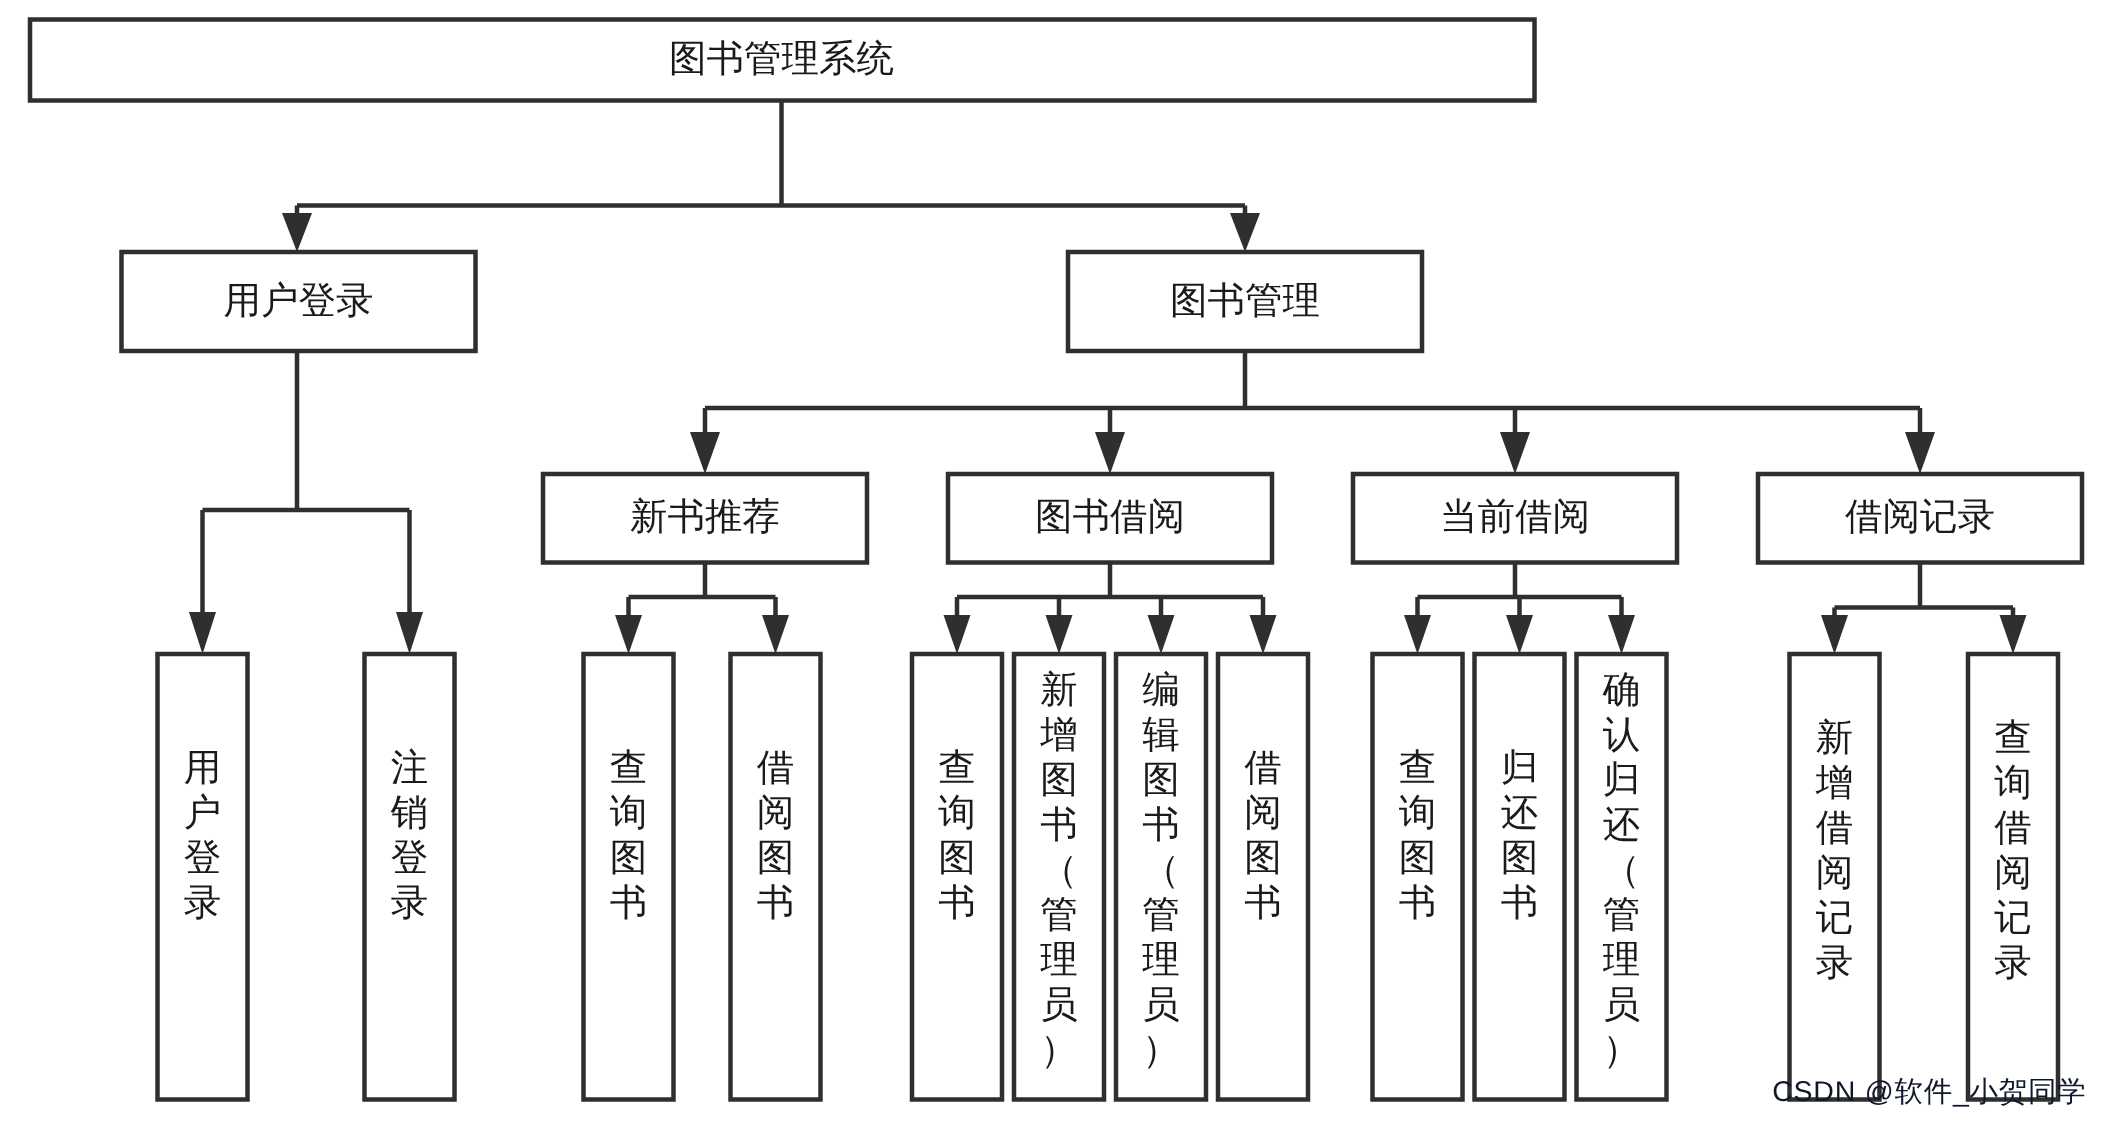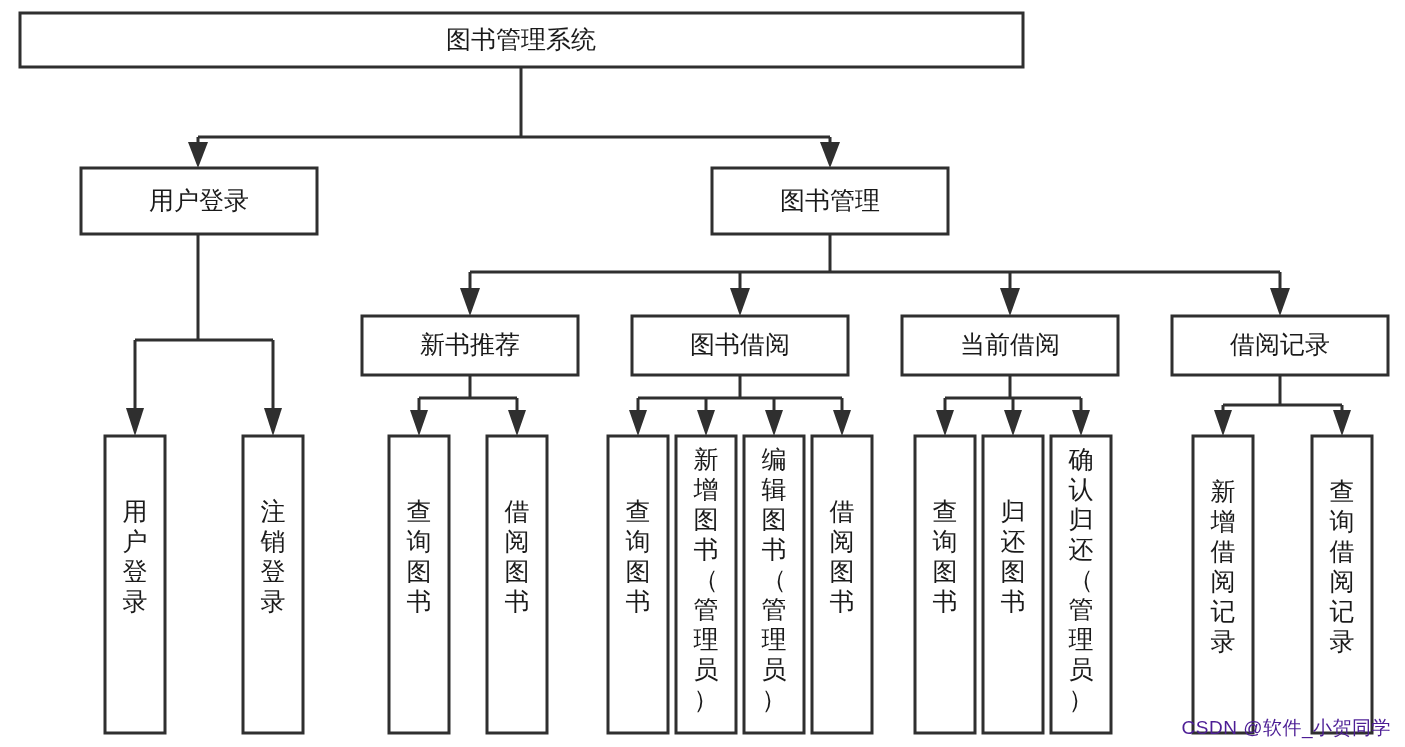--- a/index.html
+++ b/index.html
@@ -51,21 +51,21 @@
     font-size: 25px;
     fill: #1a1a1a;
     text-anchor: middle;
   }
   .watermark {
     position: absolute;
     right: 14px;
     bottom: 6px;
     font-family: "Liberation Sans", "DejaVu Sans", sans-serif;
     font-size: 19px;
-    color: #4c1d95;
+    color: #0f172a;
     letter-spacing: 0.5px;
     white-space: nowrap;
     user-select: none;
   }
 </style>
 </head>
 <body>
 
 <div id="diagram-root">
   <svg class="flowchart" viewBox="0 0 1405 747" xmlns="http://www.w3.org/2000/svg">

